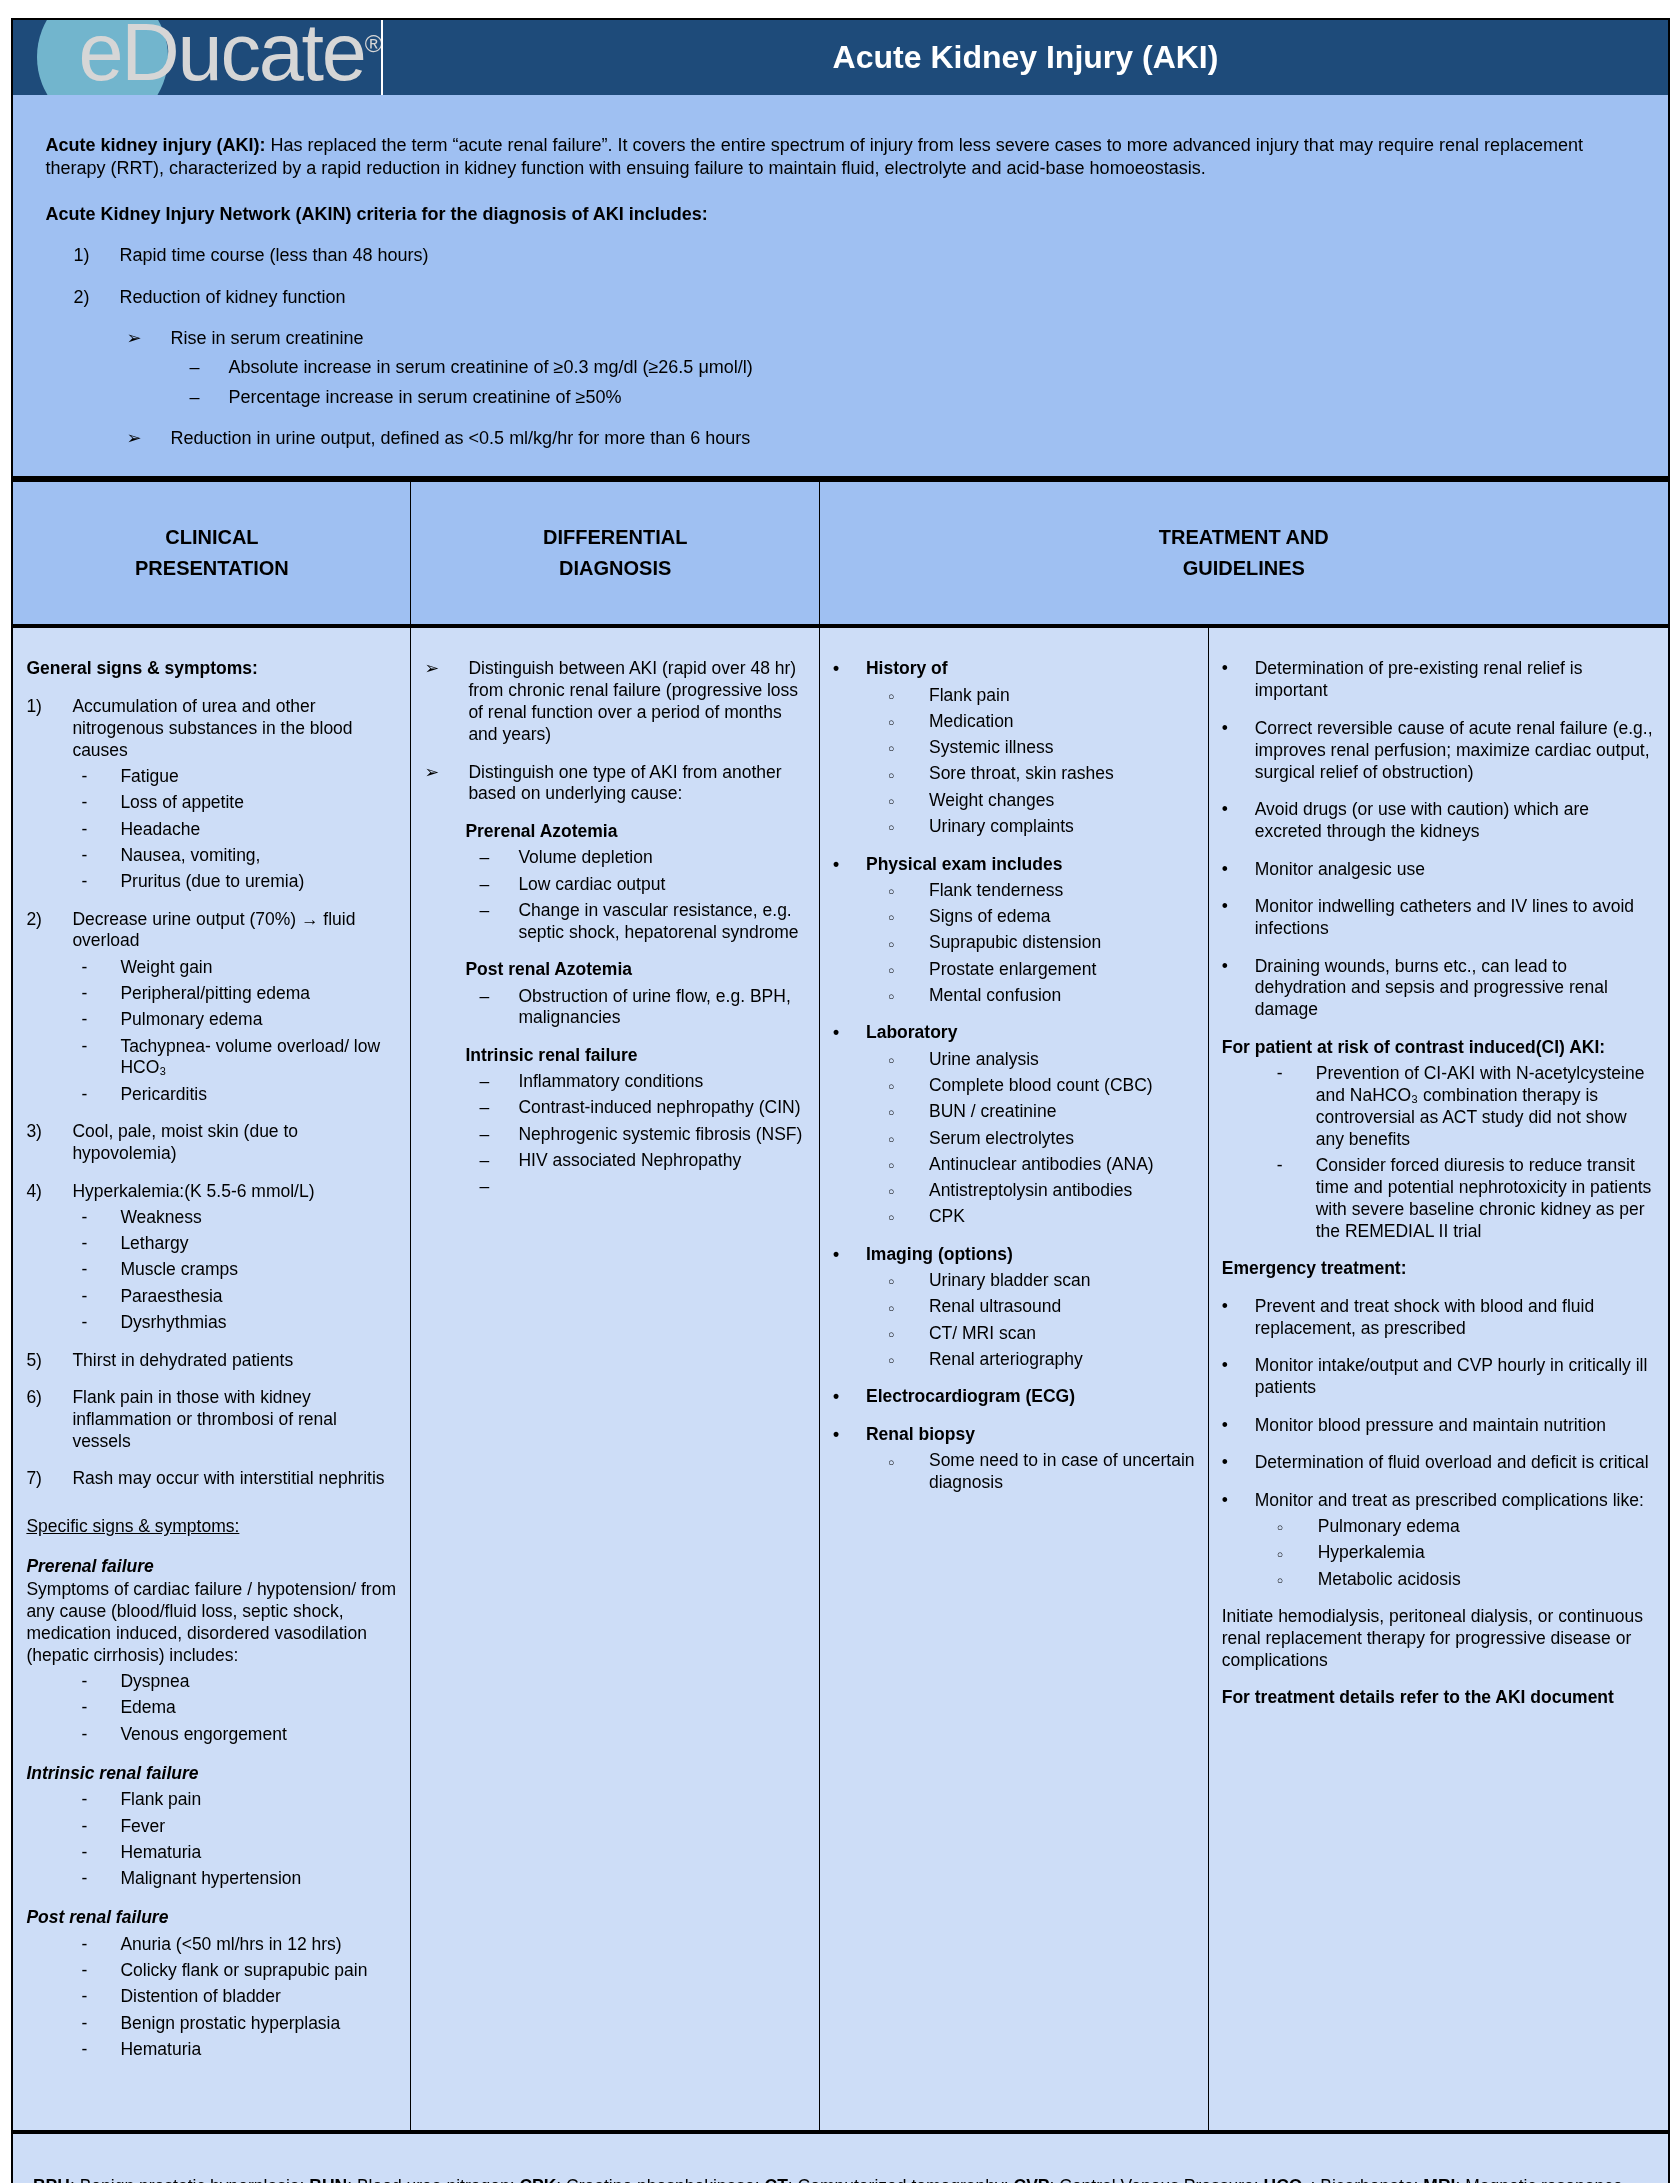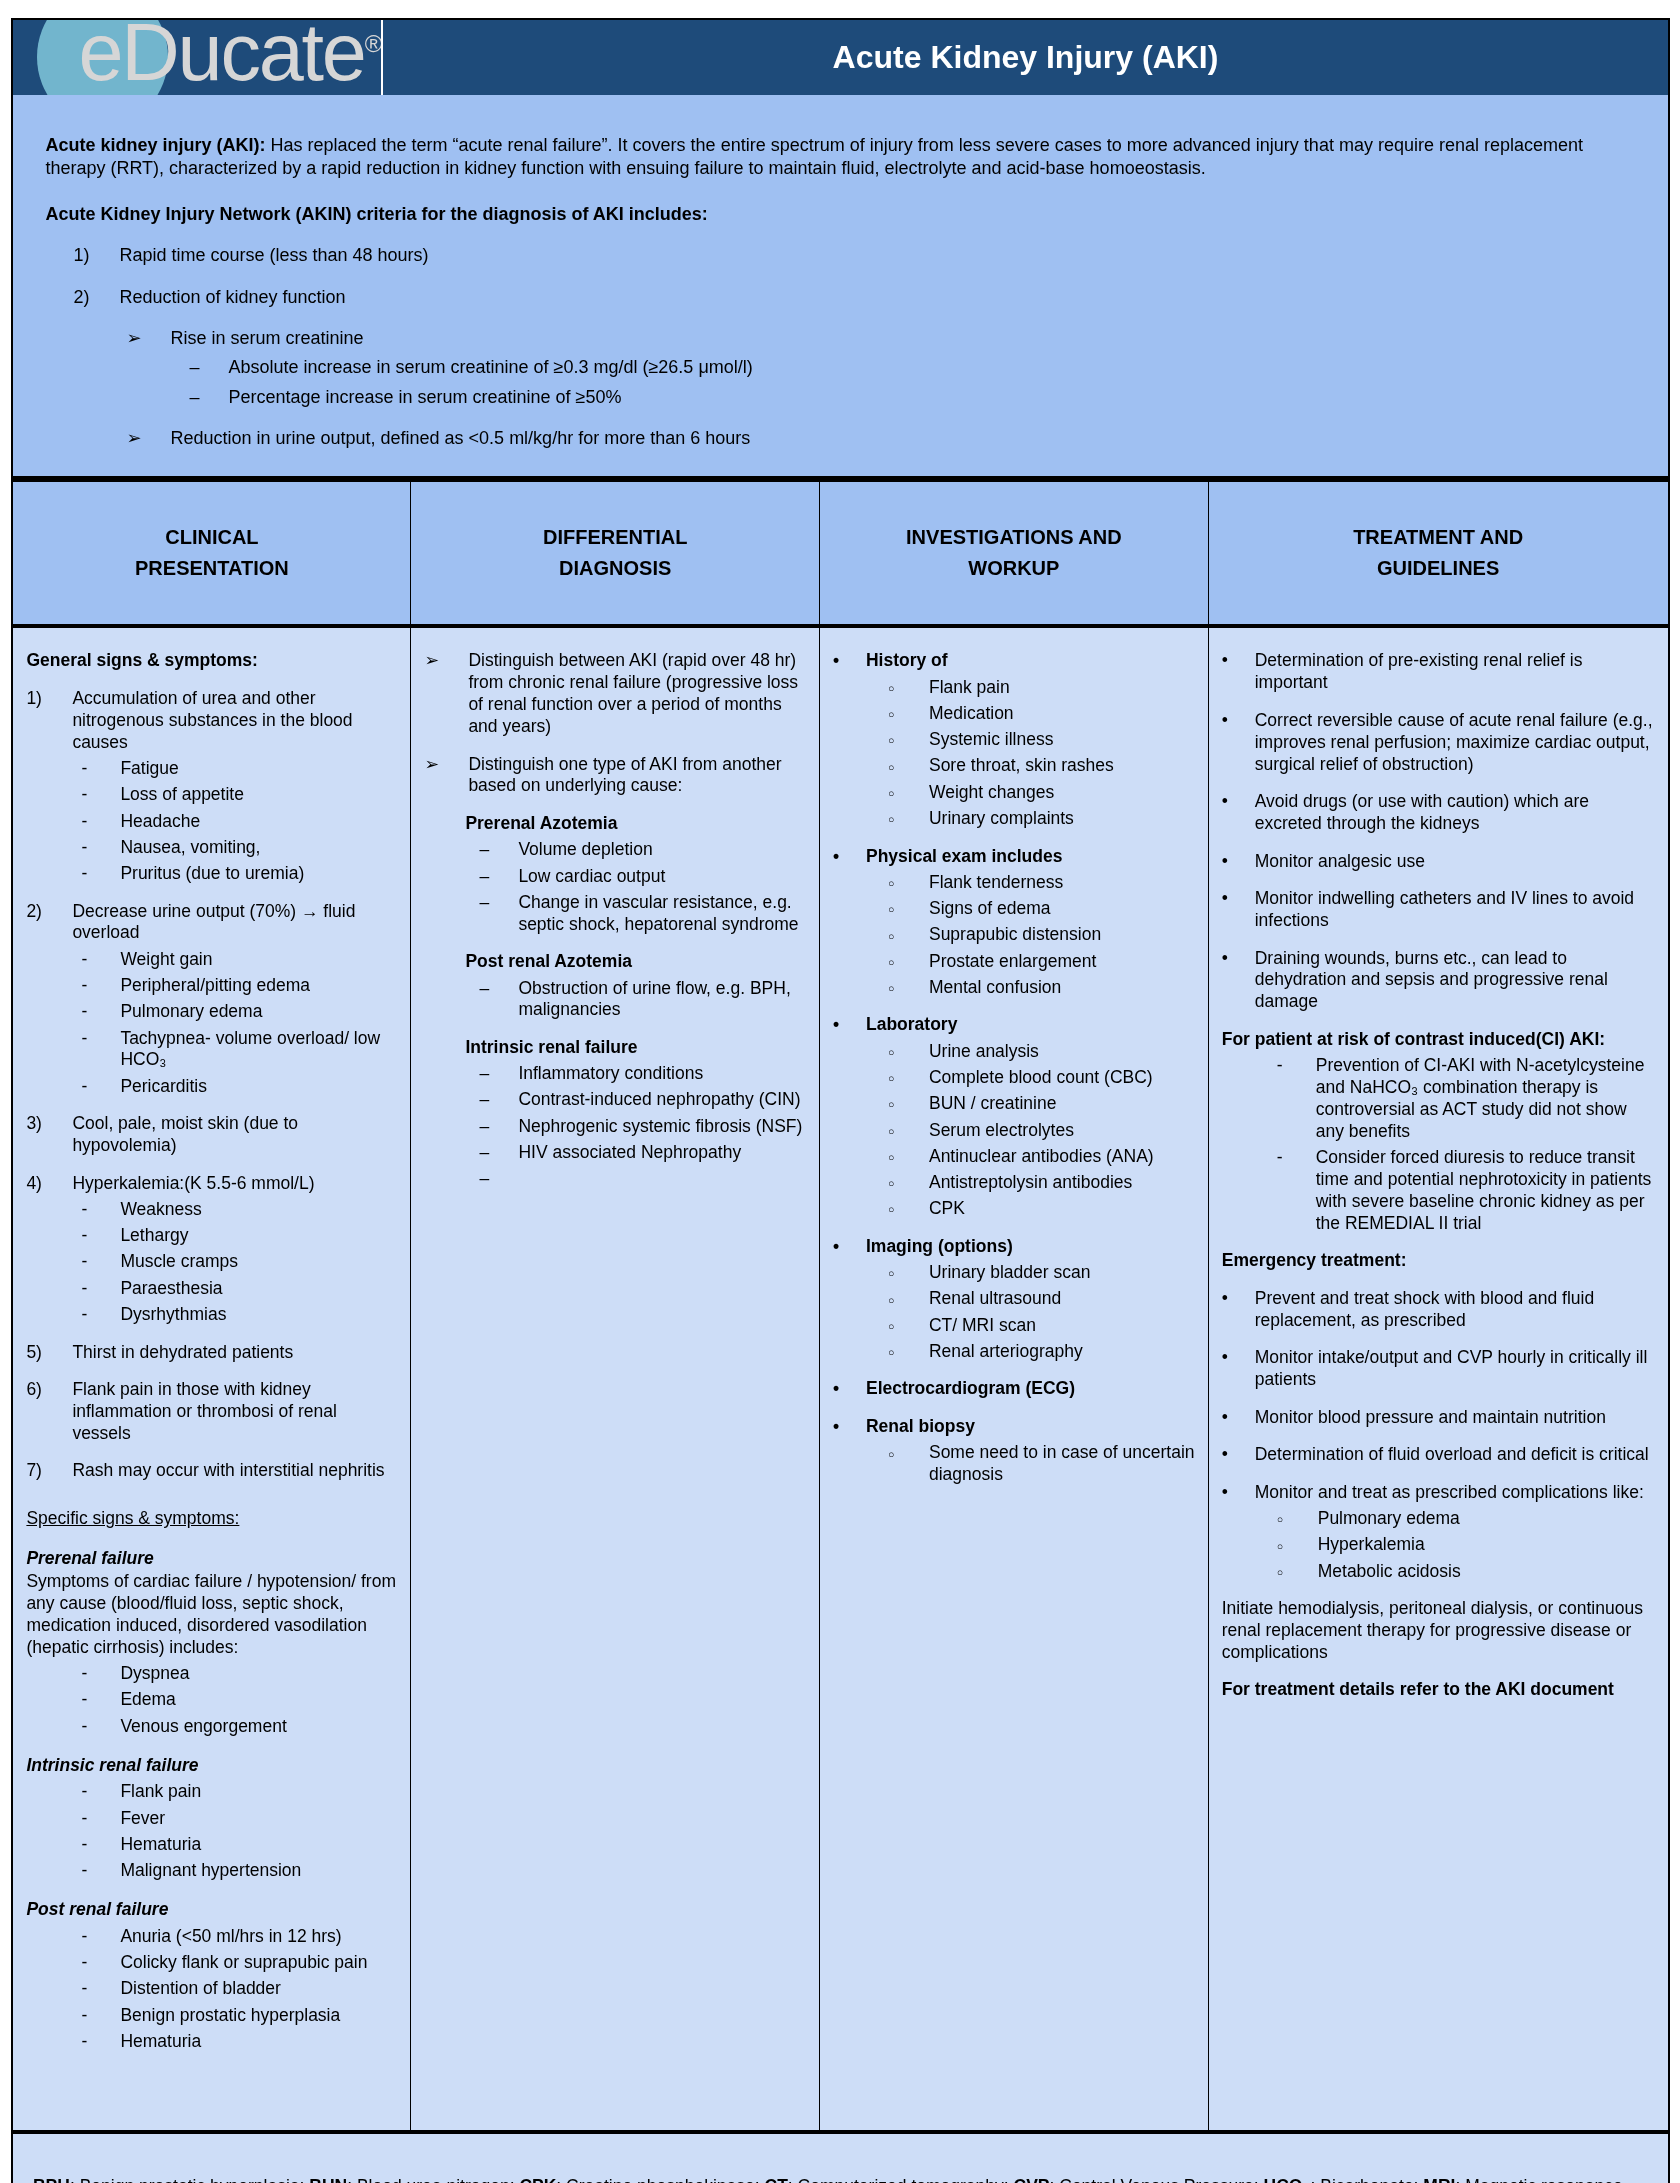--- a/index.html
+++ b/index.html
@@ -40,21 +40,21 @@
   .intro .lv2{padding-left:144px;margin-top:6.1px;}
   
   .gridhdr{display:flex;border-top:6.1px solid #000;border-bottom:4.4px solid #000;background:var(--panel);}
   .c1{flex:0 0 24%;} .c2{flex:0 0 24.7%;} .c3{flex:0 0 23.5%;} .c4{flex:1;}
   .cell{box-sizing:border-box;}
   .cell + .cell{border-left:1.7px solid #000;}
   .gridhdr .cell{min-height:142px;display:flex;flex-direction:column;align-items:center;justify-content:center;font-weight:bold;font-size:20px;line-height:1.55;text-align:center;}
   .gridbody{display:flex;background:var(--cell);}
   .gridbody .cell{padding:18.3px 13px;min-height:1502px;font-size:17.5px;line-height:1.25;}
   .gridbody .lv0{margin-top:15.7px;}
-  .gridbody .it:first-child{margin-top:4px;}
+  .gridbody .it:first-child{margin-top:12px;}
   .gridbody .lv1{padding-left:55px;margin-top:4.4px;}
   .gridbody .it.s-bi{margin-top:17.5px;}
   .gridbody .it.s-bi + .it.s-p{margin-top:1.7px;}
   .gridbody .it.s-bu{margin-top:26px;}
   
   .abbrev{border-top:4.4px solid #000;background:var(--cell);padding:35px 19.6px;font-size:17.5px;line-height:1.95;}
 </style>
 </head>
 <body>
 
@@ -101,24 +101,20 @@
 
   <div class="gridhdr">
     <div class="cell c1">
       <span>CLINICAL</span>
       <span>PRESENTATION</span>
     </div>
     <div class="cell c2">
       <span>DIFFERENTIAL</span>
       <span>DIAGNOSIS</span>
     </div>
-    <div class="cell c3">
-      <span>INVESTIGATIONS AND</span>
-      <span>WORKUP</span>
-    </div>
     <div class="cell c4">
       <span>TREATMENT AND</span>
       <span>GUIDELINES</span>
     </div>
   </div>
 
   <div class="gridbody">
     <div class="cell c1">
         <div class="it lv0 s-b">
           <span class="tx">General signs &amp; symptoms:</span>

